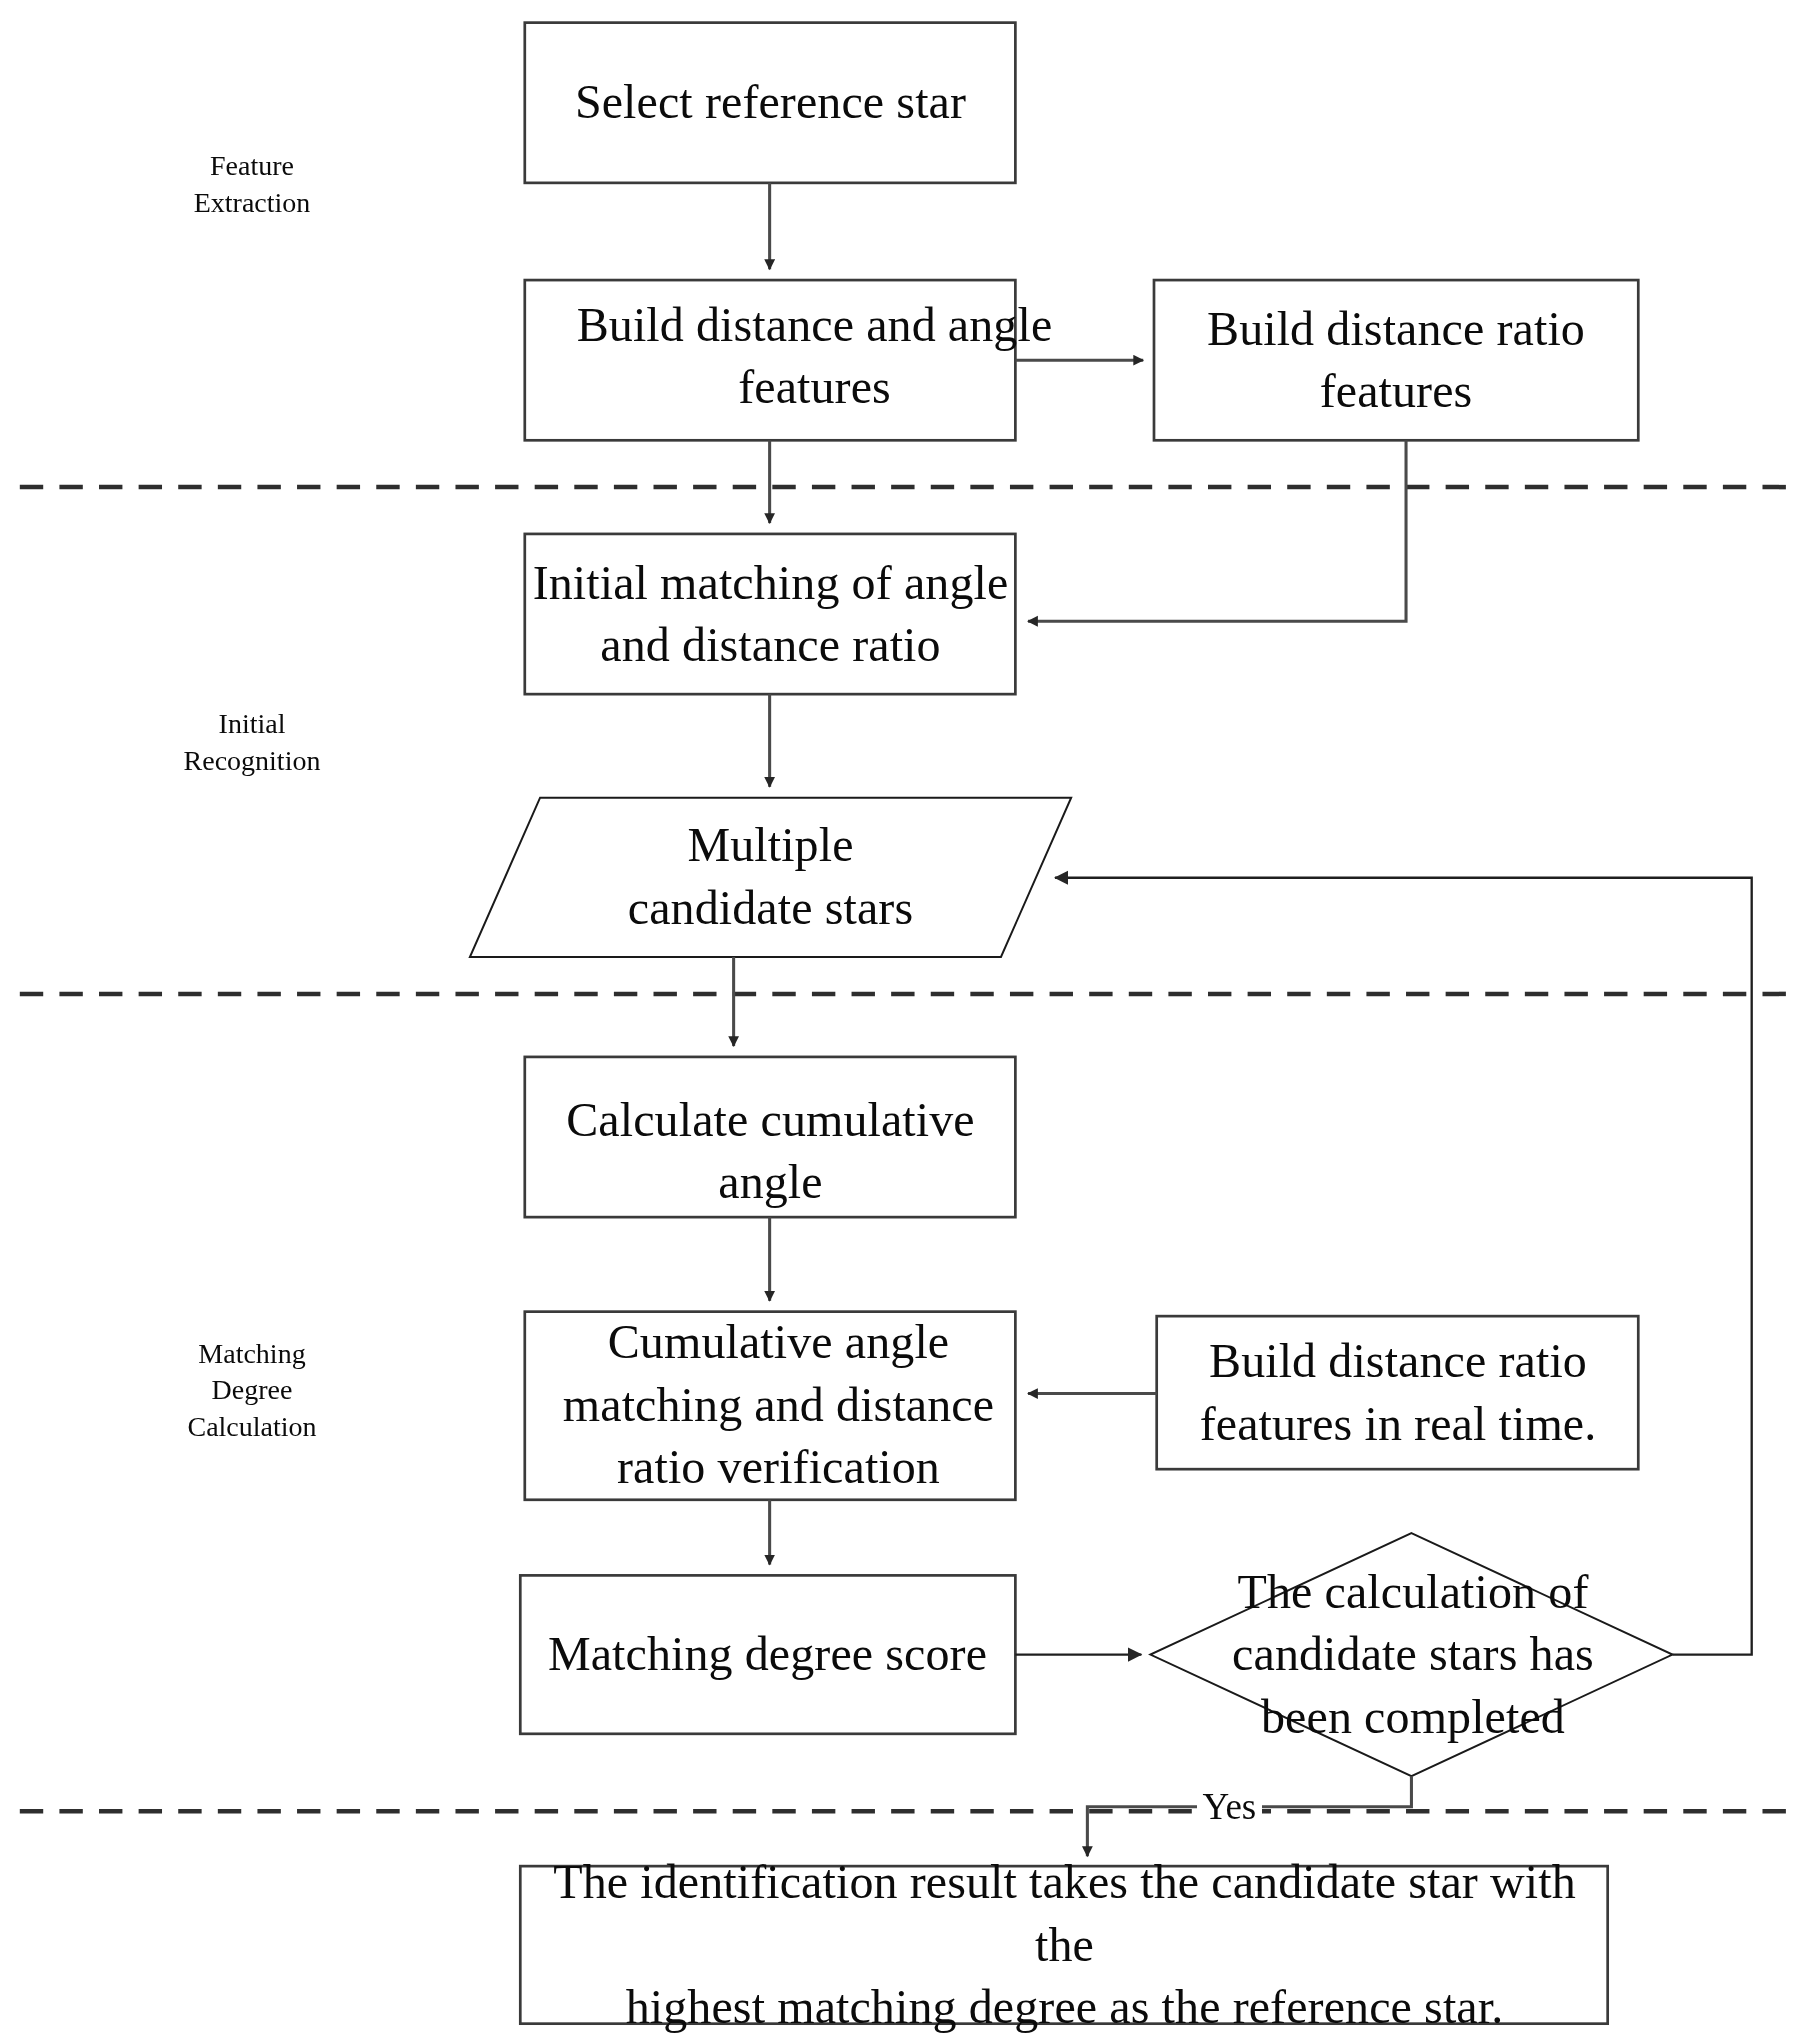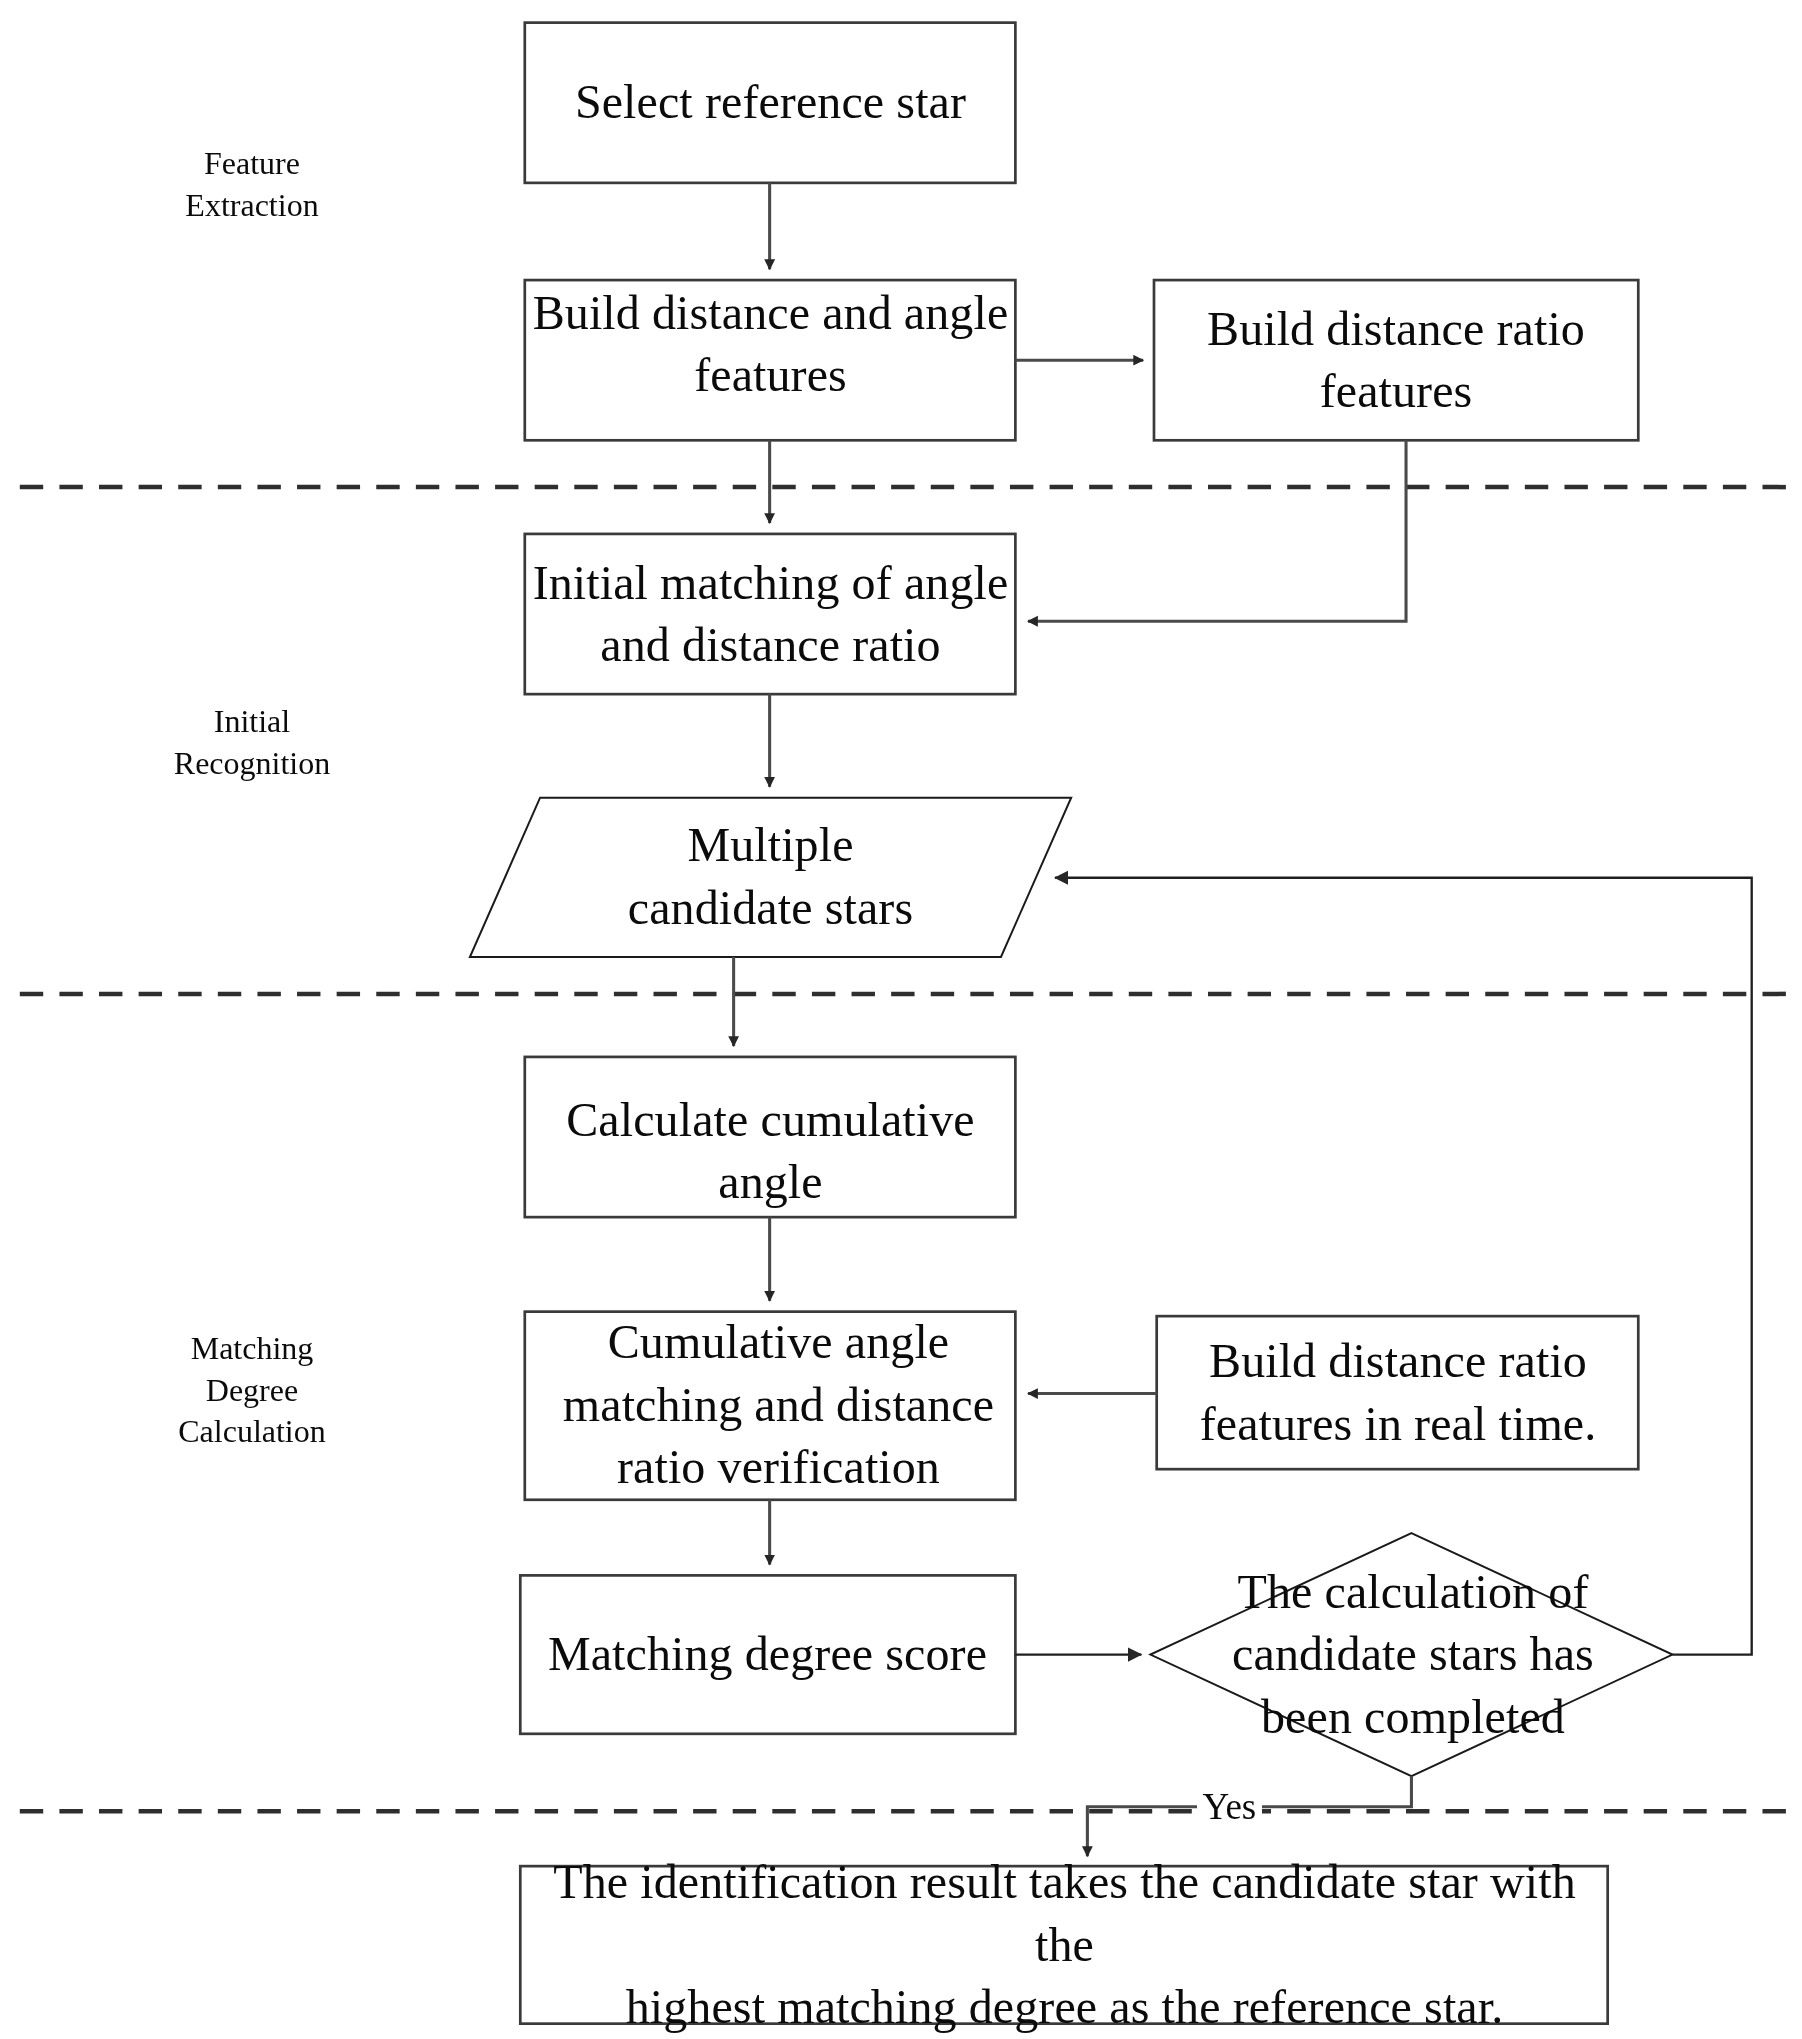--- a/index.html
+++ b/index.html
@@ -60,21 +60,21 @@
     pointer-events: none;
   }
   .phase-label {
     position: absolute;
     display: flex;
     align-items: center;
     justify-content: center;
     text-align: center;
     color: #0b0b0b;
     line-height: 1.30;
-    font-size: 32px;
+    font-size: 28px;
   }
   .t42 { font-size: 48px; }
   .yes-label {
     position: absolute;
     color: #0b0b0b;
     font-size: 37px;
     background: #ffffff;
     padding: 0 5.4px;
   }
 </style>
@@ -151,21 +151,21 @@
   <div class="phase-label" style="left:81px; top:1314px; width:342px; height:153px;">
     <span style="white-space:pre-line;">Matching
 Degree
 Calculation</span>
   </div>
 
   <div class="nodetext t42" style="left:525px; top:22.5px; width:491px; height:160px;">
     <span style="white-space:pre-line;">Select reference star</span>
   </div>
 
-  <div class="nodetext t42" style="left:525px; top:264px; width:491px; height:160px;">
+  <div class="nodetext t42" style="left:525px; top:276px; width:491px; height:160px;padding-left:44px;">
     <span style="white-space:pre-line;">Build distance and angle
 features</span>
   </div>
 
   <div class="nodetext t42" style="left:1154px; top:280px; width:484px; height:160px;">
     <span style="white-space:pre-line;">Build distance ratio
 features</span>
   </div>
 
   <div class="nodetext t42" style="left:525px; top:534px; width:491px; height:160px;">

